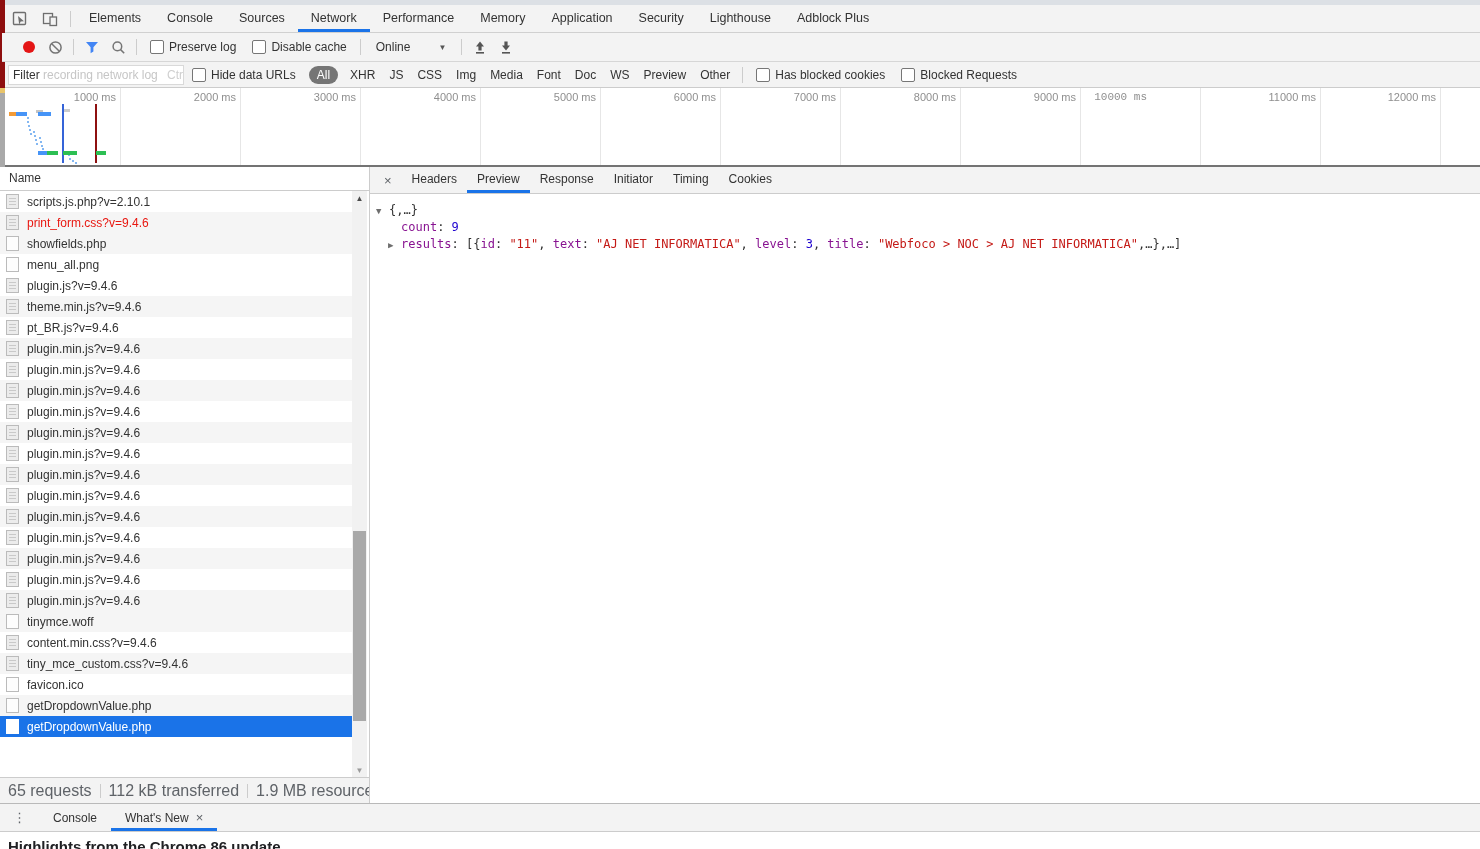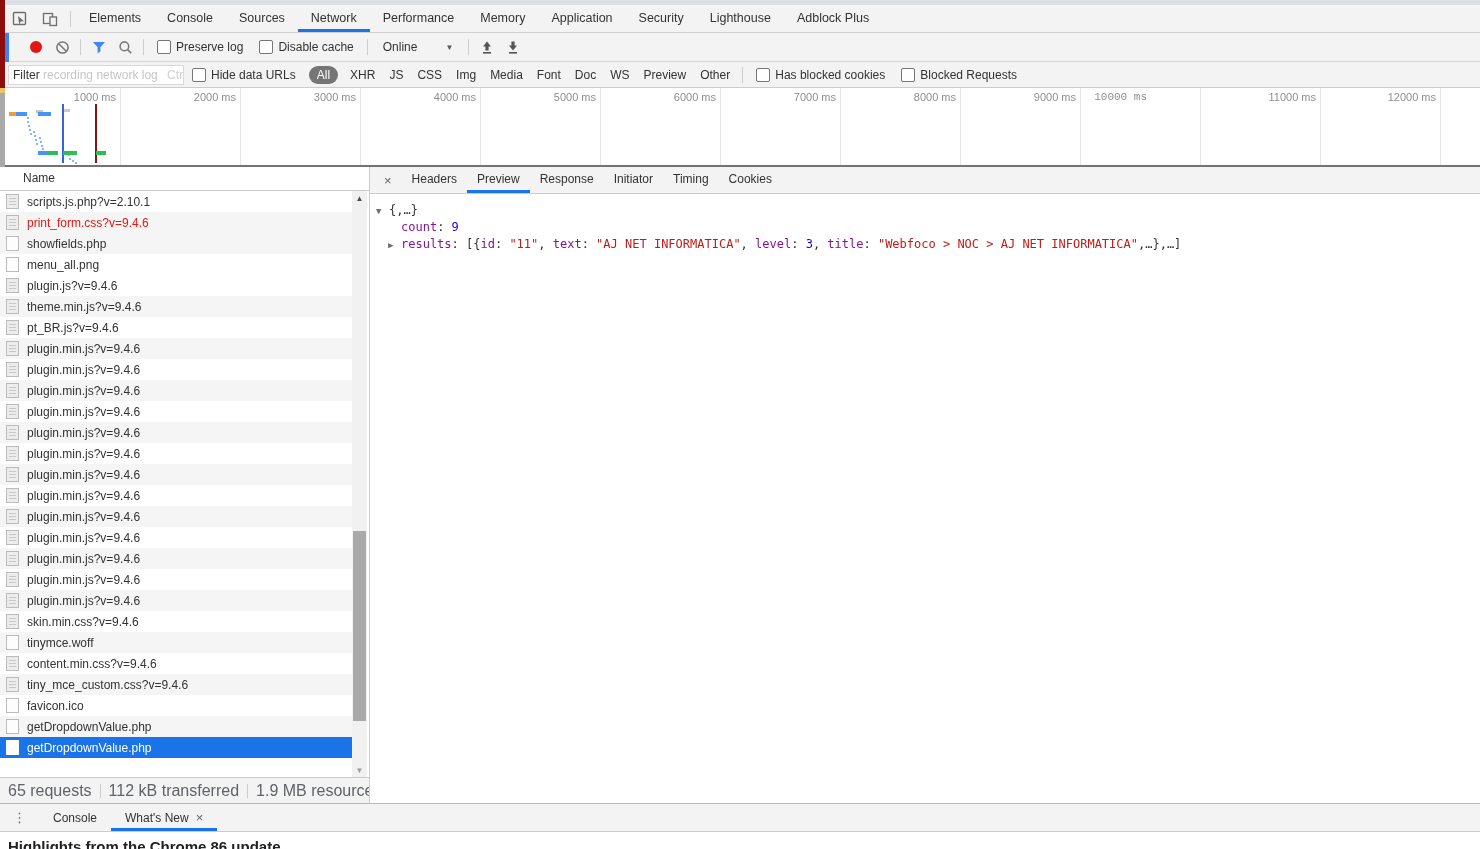--- a/index.html
+++ b/index.html
@@ -13,21 +13,21 @@
   .sliver-gray{top:93px;height:74px;background:#a9a9a9;}
   
   .tabbar{position:absolute;left:5px;top:5px;right:0;height:27px;background:#f3f3f3;
           border-bottom:1px solid #d0d0d0;display:flex;align-items:center;}
   .icon-btn{width:30px;height:26px;display:flex;align-items:center;justify-content:center;flex:none;}
   .vsep{width:1px;height:16px;background:#ccc;margin:0 5px;flex:none;}
   .tabs{display:flex;height:27px;}
   .tab{padding:0 13px;line-height:26px;position:relative;white-space:nowrap;font-size:12.5px;color:#333;}
   .tab.selected::after{content:"";position:absolute;left:0;right:0;bottom:0;height:3px;background:#1a73e8;}
   
-  .toolbar{position:absolute;left:9px;top:33px;right:0;height:28px;background:#f3f3f3;
+  .toolbar{position:absolute;left:2px;top:33px;right:0;height:28px;background:#f3f3f3;
            border-bottom:1px solid #d6d6d6;display:flex;align-items:center;padding-left:14px;}
   .rec-dot{width:12px;height:12px;border-radius:50%;background:#e41515;flex:none;}
   .tbtn{display:flex;align-items:center;justify-content:center;width:26px;height:24px;flex:none;}
   .cb{width:12px;height:12px;border:1px solid #767676;border-radius:2px;background:#fff;display:inline-block;flex:none;}
   .cb-wrap{display:flex;align-items:center;gap:5px;margin:0 8px;white-space:nowrap;}
   .select{display:flex;align-items:center;gap:28px;margin:0 10px;white-space:nowrap;}
   .caret{font-size:8px;color:#555;}
   
   .filterbar{position:absolute;left:5px;top:62px;right:0;height:25px;background:#f3f3f3;
              border-bottom:1px solid #ccc;display:flex;align-items:center;white-space:nowrap;}
@@ -38,21 +38,21 @@
   .pill{background:#757575;color:#fff;border-radius:9px;padding:2px 8px;margin:0 5px;}
   .ftype{padding:0 7px;color:#333;}
   
   .overview{position:absolute;left:5px;top:88px;right:0;height:77px;background:#fff;border-bottom:2px solid #737373;}
   .gridline{position:absolute;top:0;bottom:0;width:1px;background:#e6e6e6;}
   .tick{position:absolute;top:3px;width:84px;text-align:right;font-size:11px;color:#8f8f8f;}
   .wf{position:absolute;left:0;top:0;}
   
   .left-panel{position:absolute;left:0;top:167px;width:370px;height:636px;background:#fff;
               border-right:1px solid #ccc;box-sizing:border-box;}
-  .name-header{height:23px;line-height:23px;padding-left:23px;border-bottom:1px solid #ccc;color:#333;}
+  .name-header{height:23px;line-height:23px;padding-left:9px;border-bottom:1px solid #ccc;color:#333;}
   .req-list{position:absolute;left:0;right:17px;top:24px;bottom:26px;overflow:hidden;}
   .req-row{height:21px;display:flex;align-items:center;padding-left:6px;box-sizing:border-box;overflow:hidden;}
   .req-row.stripe{background:#f5f5f5;}
   .req-row.error{color:#e81710;}
   .req-row.selected{background:#1a73e8;color:#fff;}
   .req-row.clipped{height:15px;}
   .ficon{width:11px;height:13px;border:1px solid #bbb;background:#fdfdfd;margin-right:8px;flex:none;position:relative;}
   .ficon.script{background:#ececec;}
   .ficon.script::before{content:"";position:absolute;left:2px;right:2px;top:3px;height:8px;
      background:repeating-linear-gradient(#c9c9c9 0 1px,transparent 1px 3px);}
@@ -350,24 +350,20 @@
           <span class="req-label">plugin.min.js?v=9.4.6</span>
         </div>
         <div class="req-row">
           <span class="ficon script"></span>
           <span class="req-label">plugin.min.js?v=9.4.6</span>
         </div>
         <div class="req-row stripe">
           <span class="ficon script"></span>
           <span class="req-label">plugin.min.js?v=9.4.6</span>
         </div>
-        <div class="req-row">
-          <span class="ficon script"></span>
-          <span class="req-label">skin.min.css?v=9.4.6</span>
-        </div>
         <div class="req-row stripe">
           <span class="ficon file"></span>
           <span class="req-label">tinymce.woff</span>
         </div>
         <div class="req-row">
           <span class="ficon script"></span>
           <span class="req-label">content.min.css?v=9.4.6</span>
         </div>
         <div class="req-row stripe">
           <span class="ficon script"></span>

